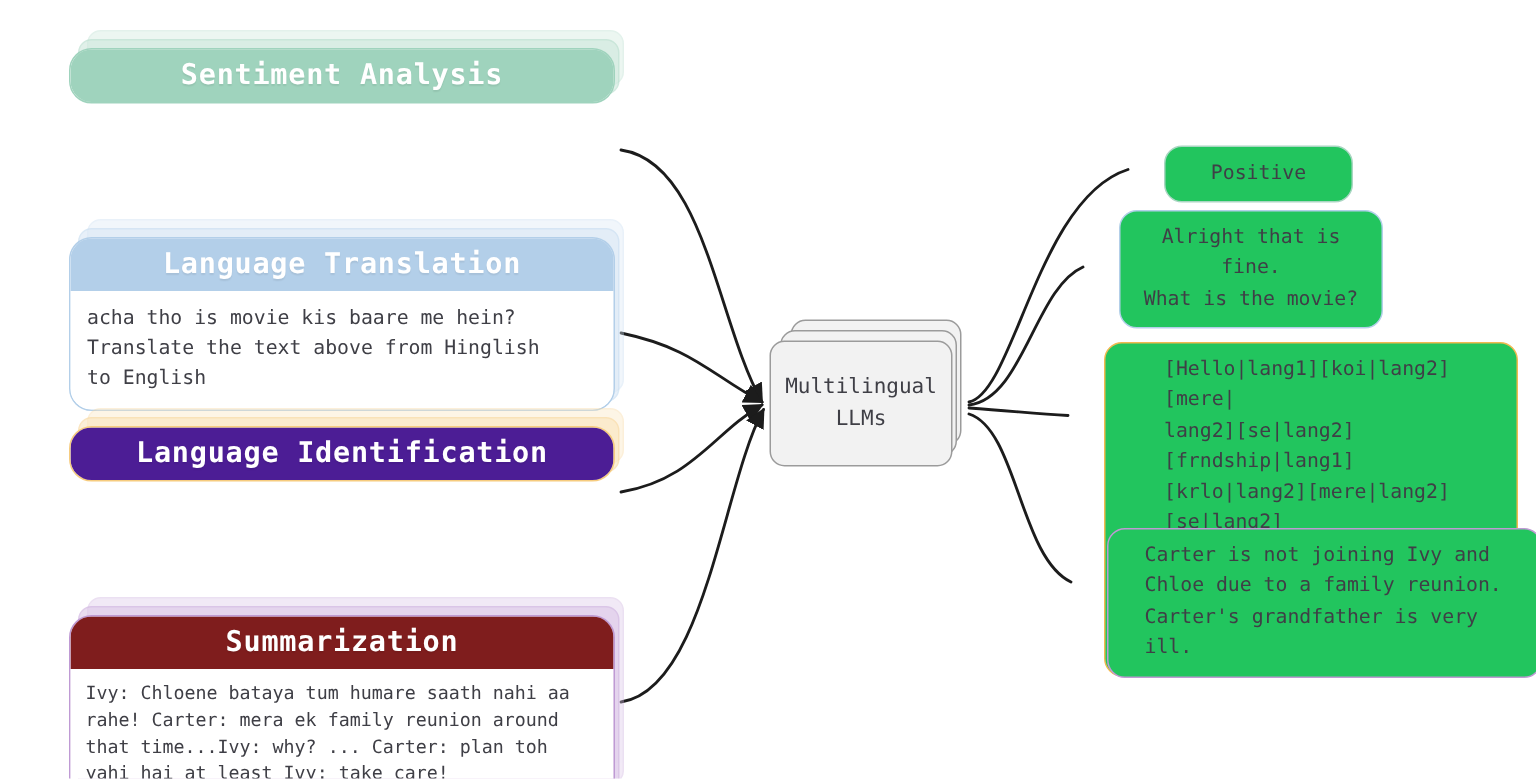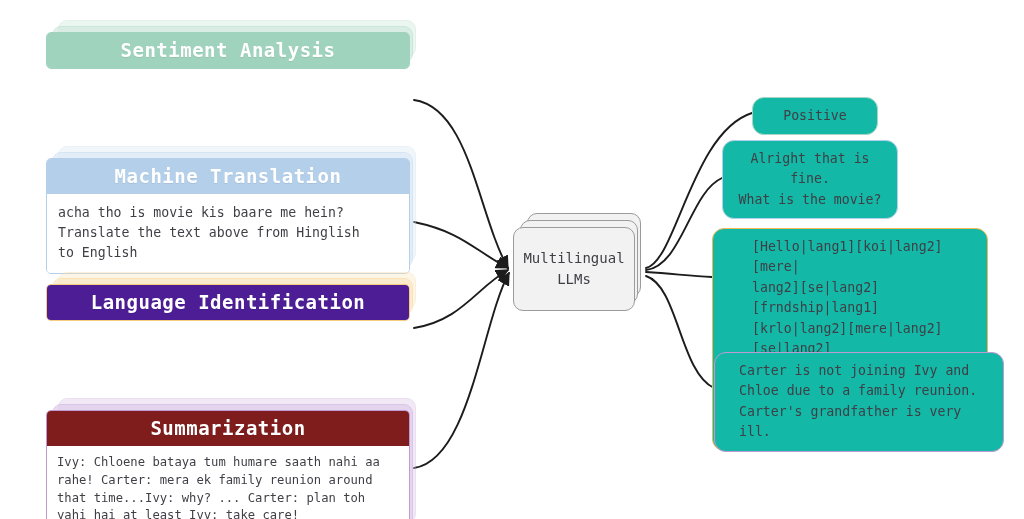--- a/index.html
+++ b/index.html
@@ -24,21 +24,21 @@
     border-radius: 9px;
   }
   .stack-l1, .stack-l2 {
     position: absolute; border-radius: 9px;
   }
   .stack-l2 { left: 12px;  top: -12px; width: 358px; height: 100%; opacity: .38; }
   .stack-l1 { left: 6px;   top: -6px;  width: 361px; height: 100%; opacity: .62; }
 
   .card-body {
     position: relative;
-    border-radius: 5px;
+    border-radius: 15px;
     overflow: hidden;
     border: 1.6px solid transparent;
   }
   .card-head {
     text-align: center;
     color: #ffffff;
     font-weight: 700;
     font-size: 19px;
     letter-spacing: .5px;
     padding: 6px 4px 7px;
@@ -83,28 +83,29 @@
                      background: #f2f2f2; }
   #center-node .label {
     position: absolute; left: 0; top: 0; width: 122px; height: 84px;
     display: flex; flex-direction: column; align-items: center; justify-content: center;
     color: #3f3f46; font-size: 14px; line-height: 1.5; text-align: center;
   }
 
   
   .out-box {
     position: absolute; z-index: 3;
-    background: #14b8a6;
+    background: #22c55e;
     border-radius: 12px;
     border: 1.8px solid #ccc;
     color: #3f3f46;
     padding: 8px 12px;
     font-size: 13.2px;
     line-height: 1.55;
     white-space: pre-wrap;
+    margin-left: 24px;
   }
   .o-green  { border-color: #a9d6c2; }
   .o-blue   { border-color: #b3cfe9; }
   .o-orange { border-color: #f2b950; }
   .o-purple { border-color: #bf9ad4; padding-left: 24px; }
   .center-txt { text-align: center; }
 </style>
 </head>
 <body>
 
@@ -135,21 +136,21 @@
     <div class="stack-l1"></div>
     <div class="card-body">
       <div class="card-head">Sentiment Analysis</div>
     </div>
   </div>
 
   <div class="prompt-card c-blue" style="left:46px; top:158px;">
     <div class="stack-l2"></div>
     <div class="stack-l1"></div>
     <div class="card-body">
-      <div class="card-head">Machine Translation</div>
+      <div class="card-head">Language Translation</div>
       <div class="card-text">acha tho is movie kis baare me hein?
 Translate the text above from Hinglish
 to English</div>
     </div>
   </div>
 
   <div class="prompt-card c-orange" style="left:46px; top:284px;">
     <div class="stack-l2"></div>
     <div class="stack-l1"></div>
     <div class="card-body">

